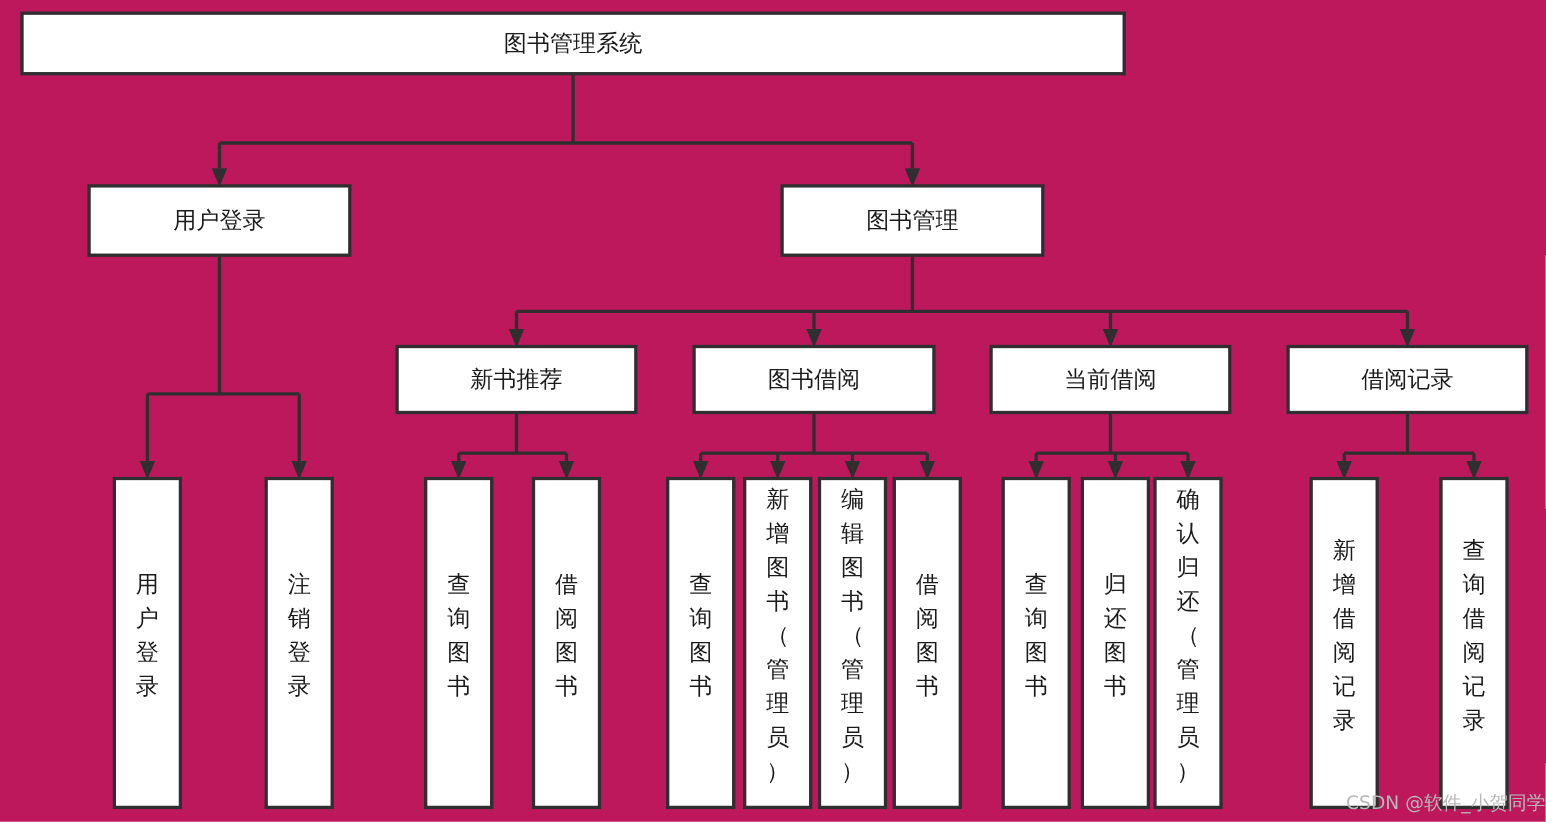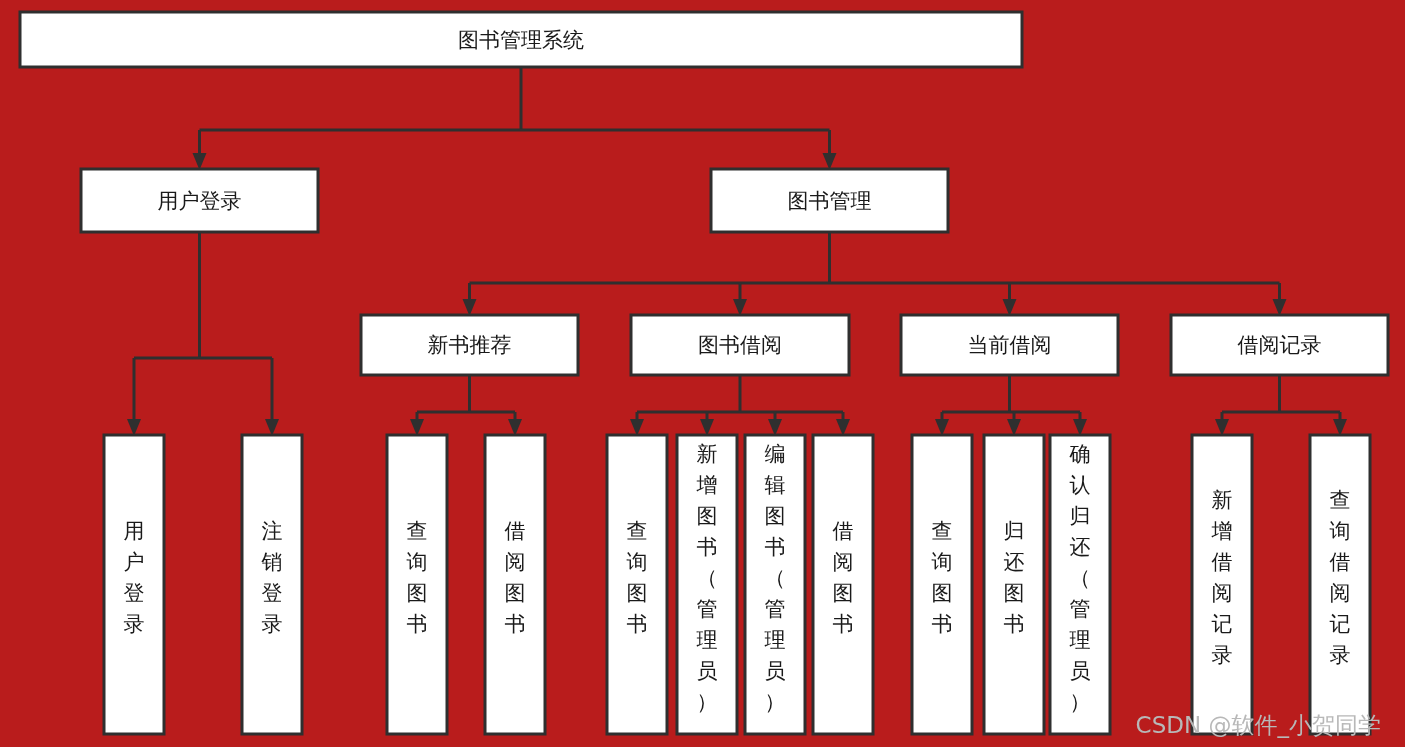--- a/index.html
+++ b/index.html
@@ -10,21 +10,21 @@
   body {
     width: 1405px;
     height: 747px;
     font-family: "DejaVu Sans", "Liberation Sans", sans-serif;
     overflow: hidden;
   }
   #diagram-root {
     position: relative;
     width: 1405px;
     height: 747px;
-    background: #b91c1c;
+    background: #be185d;
   }
   svg.flow {
     position: absolute;
     top: 0;
     left: 0;
     width: 1405px;
     height: 747px;
   }
   .node-box {
     fill: #ffffff;
@@ -48,24 +48,24 @@
     stroke: #2f2f2f;
     stroke-width: 3;
     fill: none;
   }
   .arrow-head {
     fill: #2f2f2f;
     stroke: none;
   }
   .watermark {
     position: absolute;
-    right: 24px;
+    right: 0;
     bottom: 6px;
     color: #b8b8b8;
-    font-size: 23px;
+    font-size: 17px;
     font-family: "DejaVu Sans", "Liberation Sans", sans-serif;
     white-space: nowrap;
     user-select: none;
   }
 </style>
 </head>
 <body>
 
 <div id="diagram-root">
   <svg class="flow" viewBox="0 0 1405 747">

